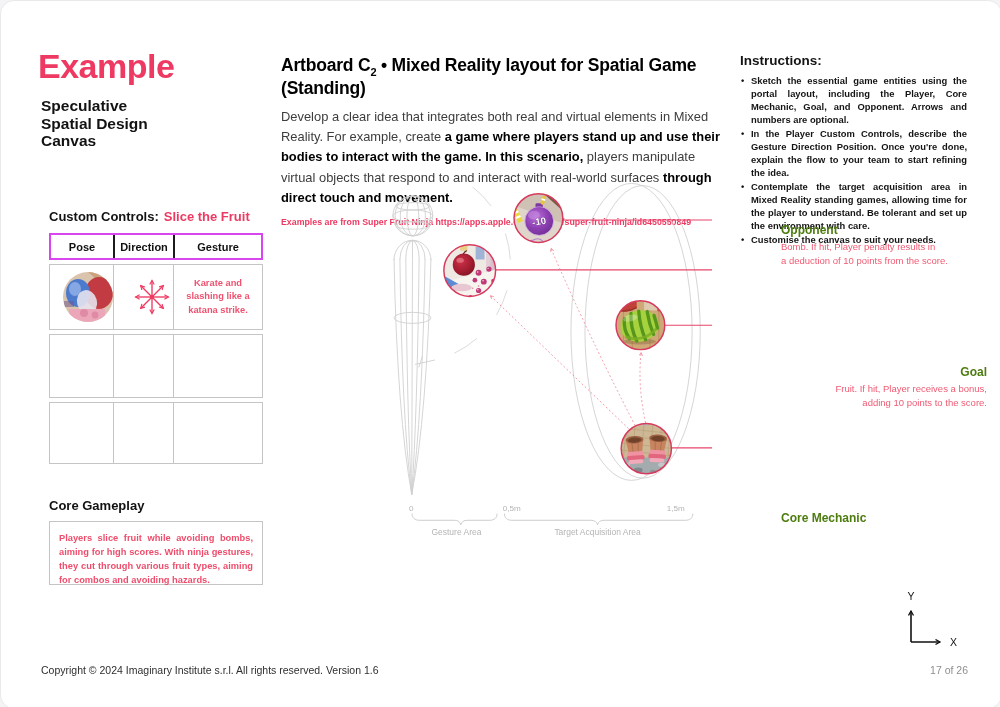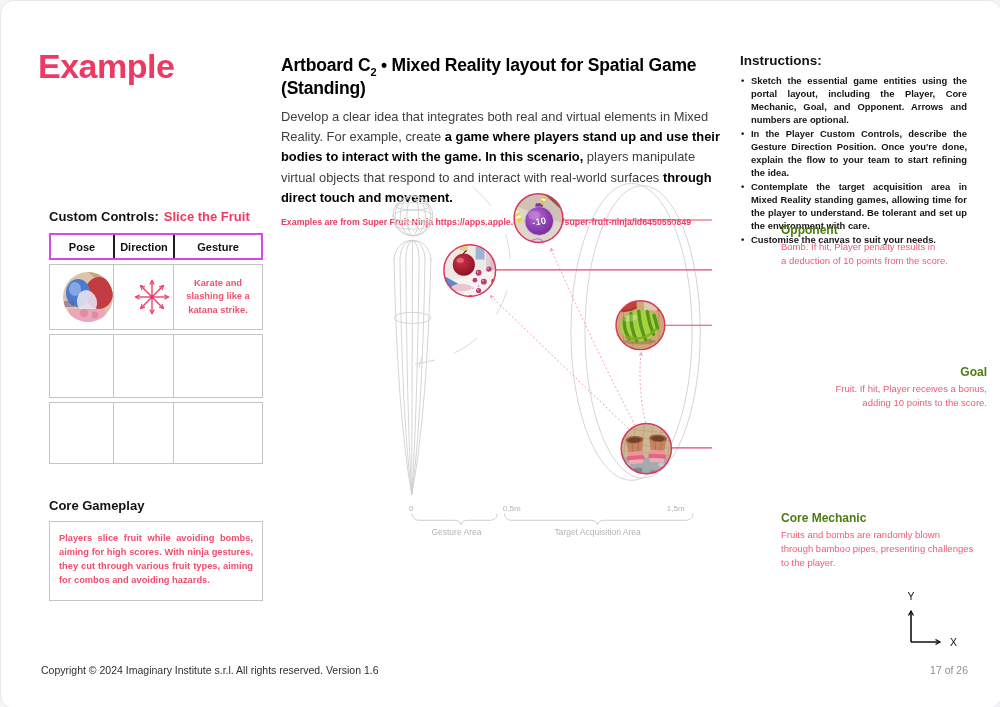--- a/index.html
+++ b/index.html
@@ -35,40 +35,45 @@
   .tbl-head .cell:last-child{border-right:none;}
   .tbl-row{display:grid;grid-template-columns:64px 60px 1fr;border:1.5px solid #c5c5c5;background:#fff;margin-top:4px;}
   .tbl-row .cell{border-right:1.5px solid #c5c5c5;display:flex;align-items:center;justify-content:flex-end;}
   .tbl-row .cell:last-child{border-right:none;}
   .row-filled{height:64px;}
   .row-empty1{height:62px;}
   .row-empty2{height:60px;}
   .gesture-text{font-size:9.3px;font-weight:600;color:#ef5270;text-align:center;line-height:1.4;padding:0 7px;}
   
   .cg-title{left:48px;top:497px;font-size:13px;font-weight:700;color:#121212;}
-  .cg-box{left:48px;top:520px;width:214px;height:80px;border:1.5px solid #c5c5c5;box-sizing:border-box;background:#fff;}
+  .cg-box{left:48px;top:520px;width:214px;height:64px;border:1.5px solid #c5c5c5;box-sizing:border-box;background:#fff;}
   .cg-box p{margin:0;padding:10px 9px;font-size:9.3px;font-weight:600;color:#ef4d6c;line-height:1.5;text-align:justify;}
   
   .annot{left:780px;width:206px;}
   .annot h3{margin:0;font-size:12px;font-weight:700;color:#4d7c0f;}
   .annot p{margin:3px 0 0 0;font-size:9.5px;font-weight:500;color:#f15a73;line-height:1.45;white-space:pre-line;}
   .a-opponent{top:222px;}
   .a-player{top:290px;}
   .a-goal{top:364px;text-align:right;}
   .a-core{top:510px;}
   
   .copyright{left:40px;top:663px;font-size:10.5px;color:#2e2e2e;}
   .page-num{right:33px;top:663px;font-size:10.5px;color:#8f8f8f;}
 </style>
 </head>
 <body>
 
 <div class="canvas">
 
   <div class="abs example-title">Example</div>
+  <div class="abs canvas-name">
+    <div>Speculative</div>
+    <div>Spatial Design</div>
+    <div>Canvas</div>
+  </div>
 
   <div class="abs intro">
     <h1><span>Artboard C</span><sub>2</sub><span> • Mixed Reality layout for Spatial Game (Standing)</span></h1>
     <p><span>Develop a clear idea that integrates both real and virtual elements in Mixed Reality. For example, create </span><b>a game where players stand up and use their bodies to interact with the game. In this scenario, </b><span>players manipulate virtual objects that respond to and interact with real-world surfaces </span><b>through direct touch and movement.</b></p>
     <div class="source-note">Examples are from Super Fruit Ninja https://apps.apple.com/us/app/super-fruit-ninja/id6450550849</div>
   </div>
 
   <div class="abs instructions">
     <h2>Instructions:</h2>
     <ul>
@@ -396,23 +401,20 @@
     <p>Bomb. If hit, Player penalty results in
 a deduction of 10 points from the score.</p>
   </div>
   <div class="abs annot a-goal">
     <h3>Goal</h3>
     <p>Fruit. If hit, Player receives a bonus,
 adding 10 points to the score.</p>
   </div>
   <div class="abs annot a-core">
     <h3>Core Mechanic</h3>
-    <p>Fruits and bombs are randomly blown
-through bamboo pipes, presenting challenges
-to the player.</p>
   </div>
 
   <svg class="abs" style="left:893px;top:586px;" width="75" height="64" viewBox="0 0 75 64">
     <defs>
       <marker id="bArr" markerWidth="8" markerHeight="8" refX="5" refY="3" orient="auto" markerUnits="userSpaceOnUse">
         <path d="M0.5,0.5 L5,3 L0.5,5.5" stroke="#111" stroke-width="1.3" fill="none"></path>
       </marker>
     </defs>
     <g stroke="#111" stroke-width="1.6" fill="none">
       <line x1="17" y1="55" x2="17" y2="24" marker-end="url(#bArr)"></line>

